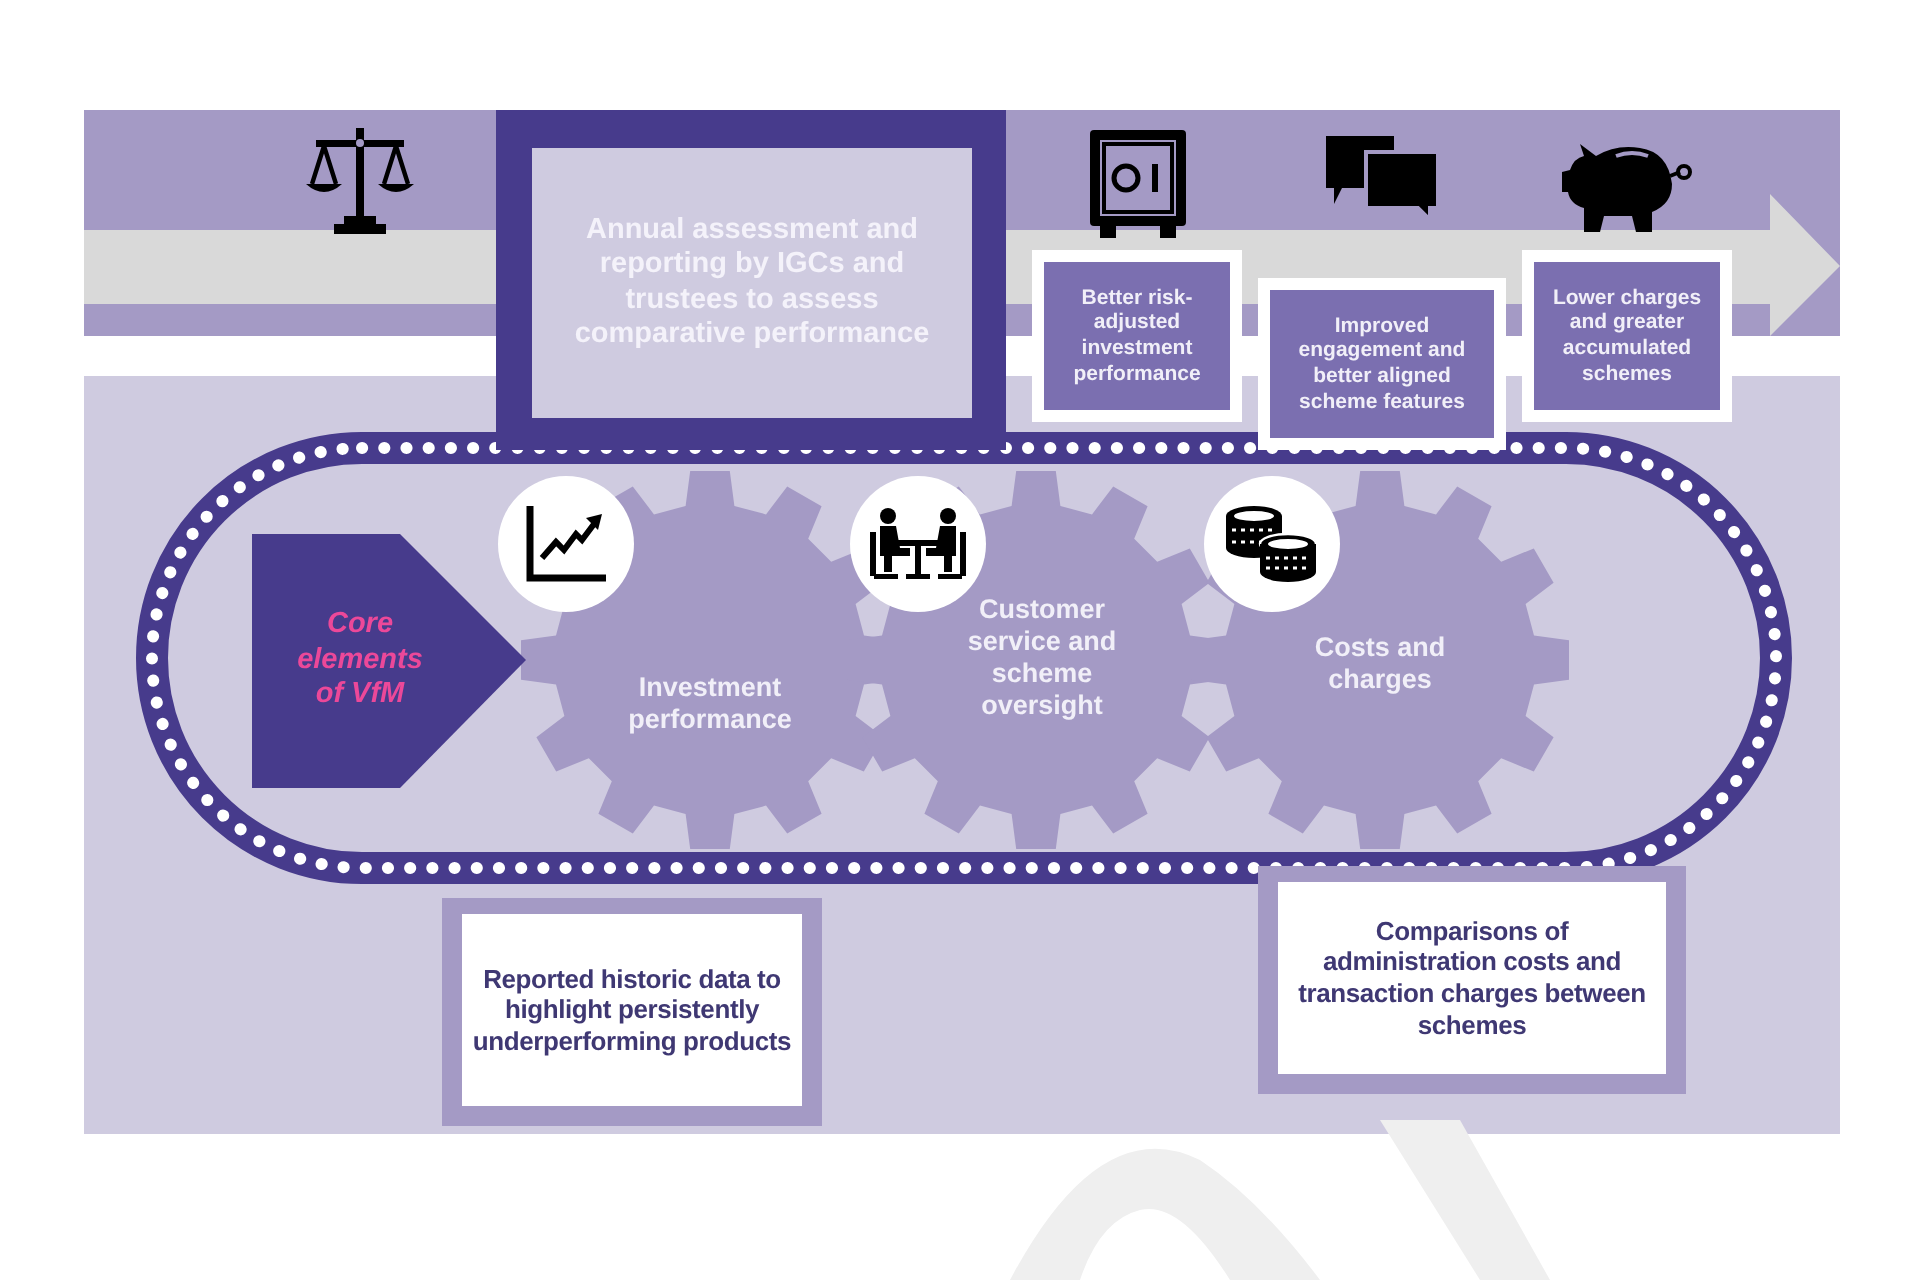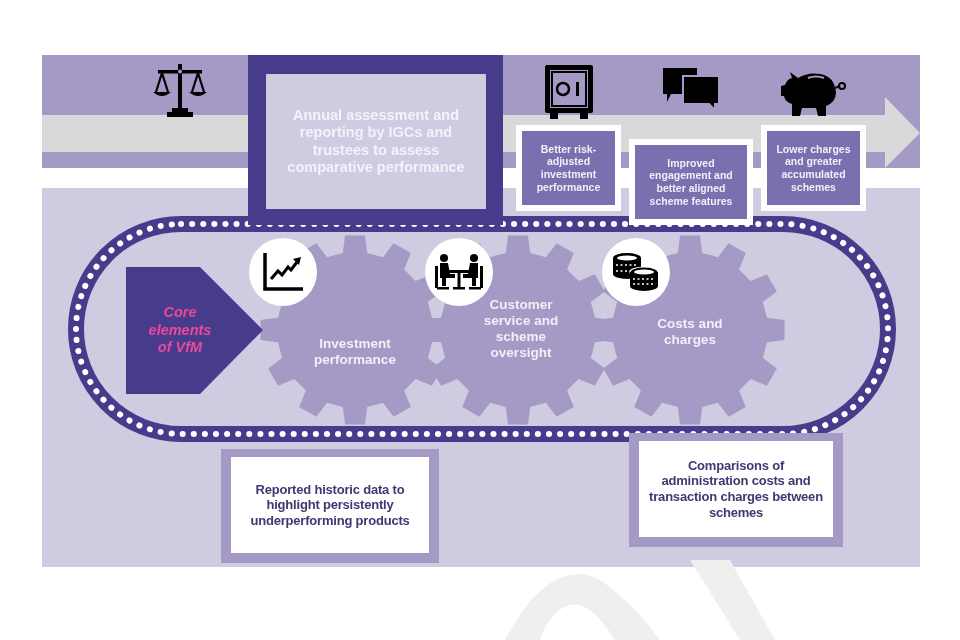--- a/index.html
+++ b/index.html
@@ -140,21 +140,21 @@
       <ellipse cx="16" cy="8" rx="10" ry="2.5" fill="#fff"></ellipse>
       <path d="M5,15 H27 M5,21 H27" stroke="#fff" stroke-width="1.5" stroke-dasharray="2 2.5"></path>
       <ellipse cx="33" cy="22" rx="14" ry="5" fill="#000" stroke="#fff" stroke-width="1.2"></ellipse>
       <rect x="19" y="22" width="28" height="14" fill="#000"></rect>
       <ellipse cx="33" cy="36" rx="14" ry="5" fill="#000"></ellipse>
       <ellipse cx="33" cy="22" rx="10" ry="2.5" fill="#fff"></ellipse>
       <path d="M22,29 H44 M22,34 H44" stroke="#fff" stroke-width="1.5" stroke-dasharray="2 2.5"></path>
     </svg>
   </div>
 
-  <div class="botbox" style="left:221px; top:449px; width:218px; height:114px;">
+  <div class="botbox" style="left:221px; top:449px; width:190px; height:114px;">
     <div class="inner txt">Reported historic data to highlight persistently underperforming products</div>
   </div>
   <div class="botbox" style="left:629px; top:433px; width:214px; height:114px;">
     <div class="inner txt">Comparisons of administration costs and transaction charges between schemes</div>
   </div>
 
   <svg class="abs" style="left:440px; top:560px;" width="380" height="80" viewBox="0 0 380 80">
     <path d="M65,80 Q110,-5 160,20 Q190,40 220,80 L175,80 Q150,40 130,45 Q110,50 100,80 Z" fill="#efefef"></path>
     <path d="M250,0 L290,0 L335,80 L300,80 Z" fill="#efefef"></path>
   </svg>

